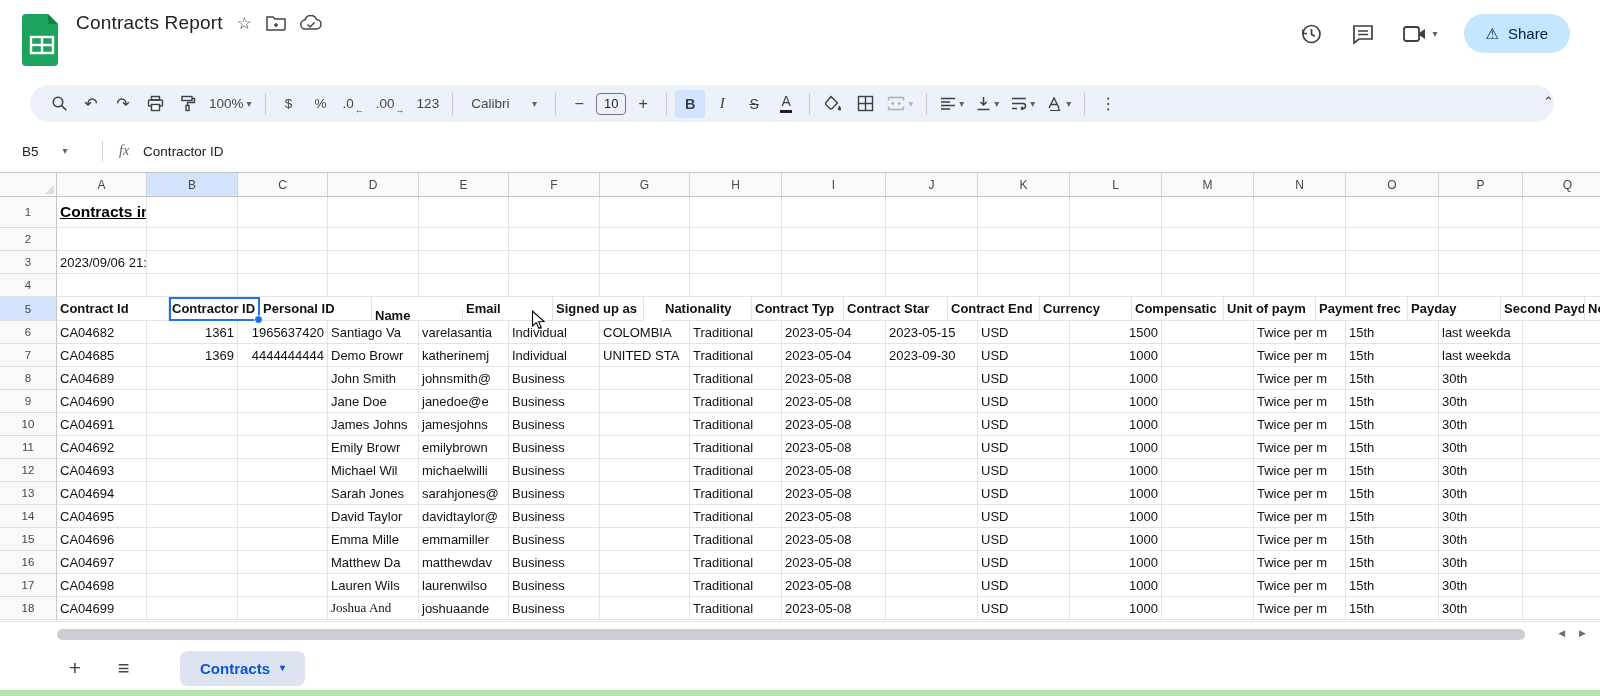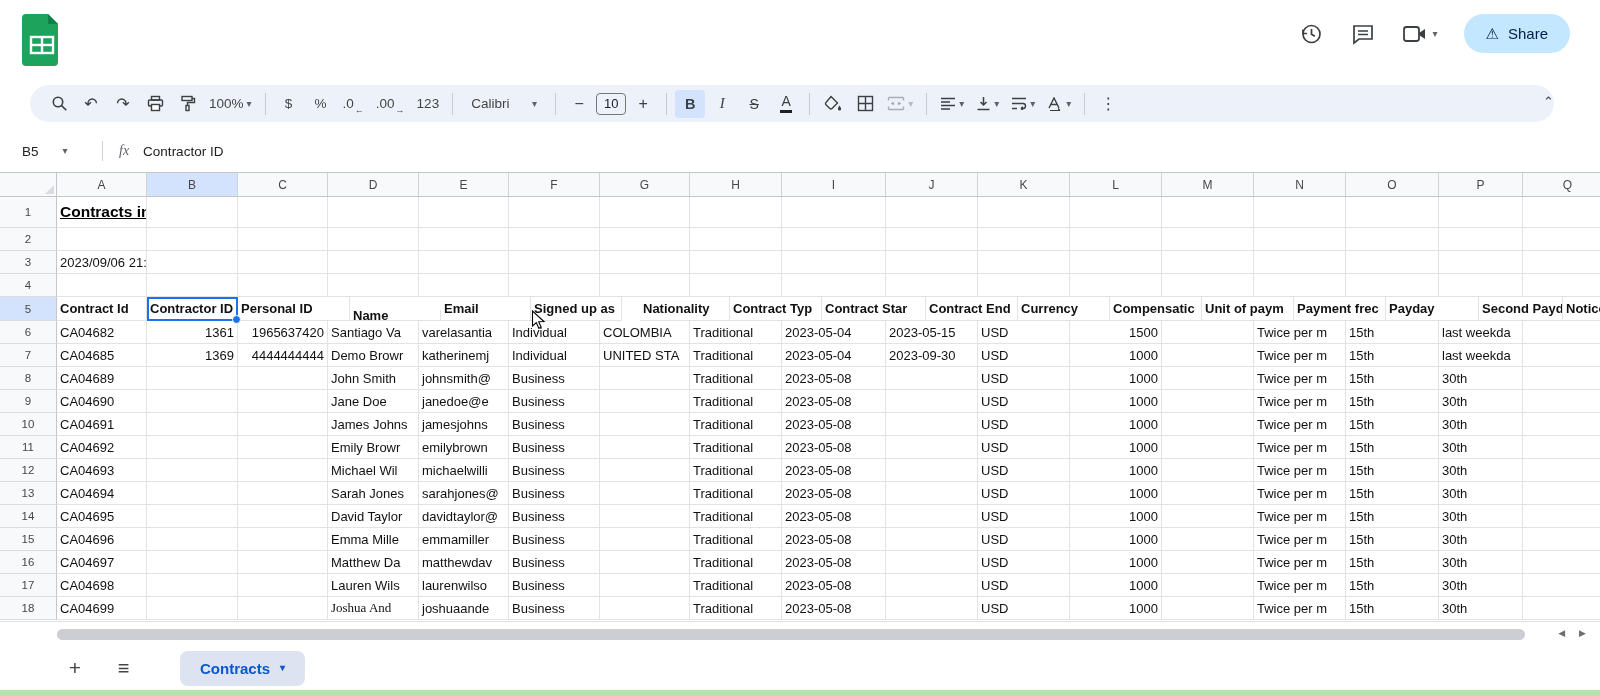--- a/index.html
+++ b/index.html
@@ -101,20 +101,36 @@
 <div class="stage">
 
   <div class="topbar">
     <svg class="logo ic" viewBox="0 0 40 54">
       <path d="M4 1 h22 l10 10 v38 a4 4 0 0 1 -4 4 h-28 a4 4 0 0 1 -4 -4 v-44 a4 4 0 0 1 4-4z" fill="#1ea35c"></path>
       <path d="M26 1 l10 10 h-10 z" fill="#0f8046"></path>
       <rect x="9" y="24" width="22" height="16" fill="none" stroke="#fff" stroke-width="2.4"></rect>
       <line x1="20" y1="24" x2="20" y2="40" stroke="#fff" stroke-width="2.4"></line>
       <line x1="9" y1="32" x2="31" y2="32" stroke="#fff" stroke-width="2.4"></line>
     </svg>
+    <div class="title-row">
+      <span class="doc-title">Contracts Report</span>
+      <span class="title-ic">☆</span>
+      <span class="title-ic">
+        <svg class="ic" width="20" height="16" viewBox="0 0 20 16">
+            <path d="M1 2 h6 l2 2 h10 v10 a1 1 0 0 1 -1 1 h-17 v-13z" fill="none" stroke="#444" stroke-width="1.5"></path>
+            <path d="M10 8 v4 M8 10 h4" stroke="#444" stroke-width="1.5"></path>
+          </svg>
+      </span>
+      <span class="title-ic">
+        <svg class="ic" width="22" height="16" viewBox="0 0 22 16">
+            <path d="M5.5 14 a4.5 4.5 0 0 1 -.5 -9 a6 6 0 0 1 11.5 -0.5 a4 4 0 0 1 -.5 9.5 z" fill="none" stroke="#444" stroke-width="1.5"></path>
+            <path d="M7.5 9.5 l2.5 2.5 l4.5 -4.5" fill="none" stroke="#444" stroke-width="1.5"></path>
+          </svg>
+      </span>
+    </div>
     <div class="top-right">
       <span class="tr-ic">
         <svg class="ic" width="24" height="24" viewBox="0 0 24 24">
             <circle cx="12.5" cy="12" r="8.5" fill="none" stroke="#3c4043" stroke-width="1.7"></circle>
             <path d="M12.5 7 v5.2 l3.4 2" fill="none" stroke="#3c4043" stroke-width="1.7"></path>
             <path d="M4 7.5 v4 h4" fill="none" stroke="#3c4043" stroke-width="1.7"></path>
           </svg>
       </span>
       <span class="tr-ic">
         <svg class="ic" width="24" height="24" viewBox="0 0 24 24">
@@ -356,21 +372,21 @@
           <div class="cell" style="width: 92px;"></div>
           <div class="cell" style="width: 92px;"></div>
           <div class="cell" style="width: 92px;"></div>
           <div class="cell" style="width: 92px;"></div>
           <div class="cell" style="width: 93px;"></div>
           <div class="cell" style="width: 84px;"></div>
           <div class="cell" style="width: 90px;"></div>
         </div>
         <div class="grow boldrow" style="height: 24px;">
           <div class="rowhdr selhdr">5</div>
-          <div class="cell" style="width: 90px;">Contract Id</div>
+          <div class="cell" style="width: 112px;">Contract Id</div>
           <div class="cell sel" style="width: 91px;">
             <span class="clip">Contractor ID</span>
           </div>
           <div class="cell" style="width: 112px;">Personal ID</div>
           <div class="cell" style="width: 91px; margin-top: 13px;">Name</div>
           <div class="cell" style="width: 90px;">Email</div>
           <div class="cell" style="width: 91px;">Signed up as</div>
           <div class="cell" style="width: 90px; margin-left: 18px;">Nationality</div>
           <div class="cell" style="width: 92px;">Contract Typ</div>
           <div class="cell" style="width: 104px;">Contract Star</div>

